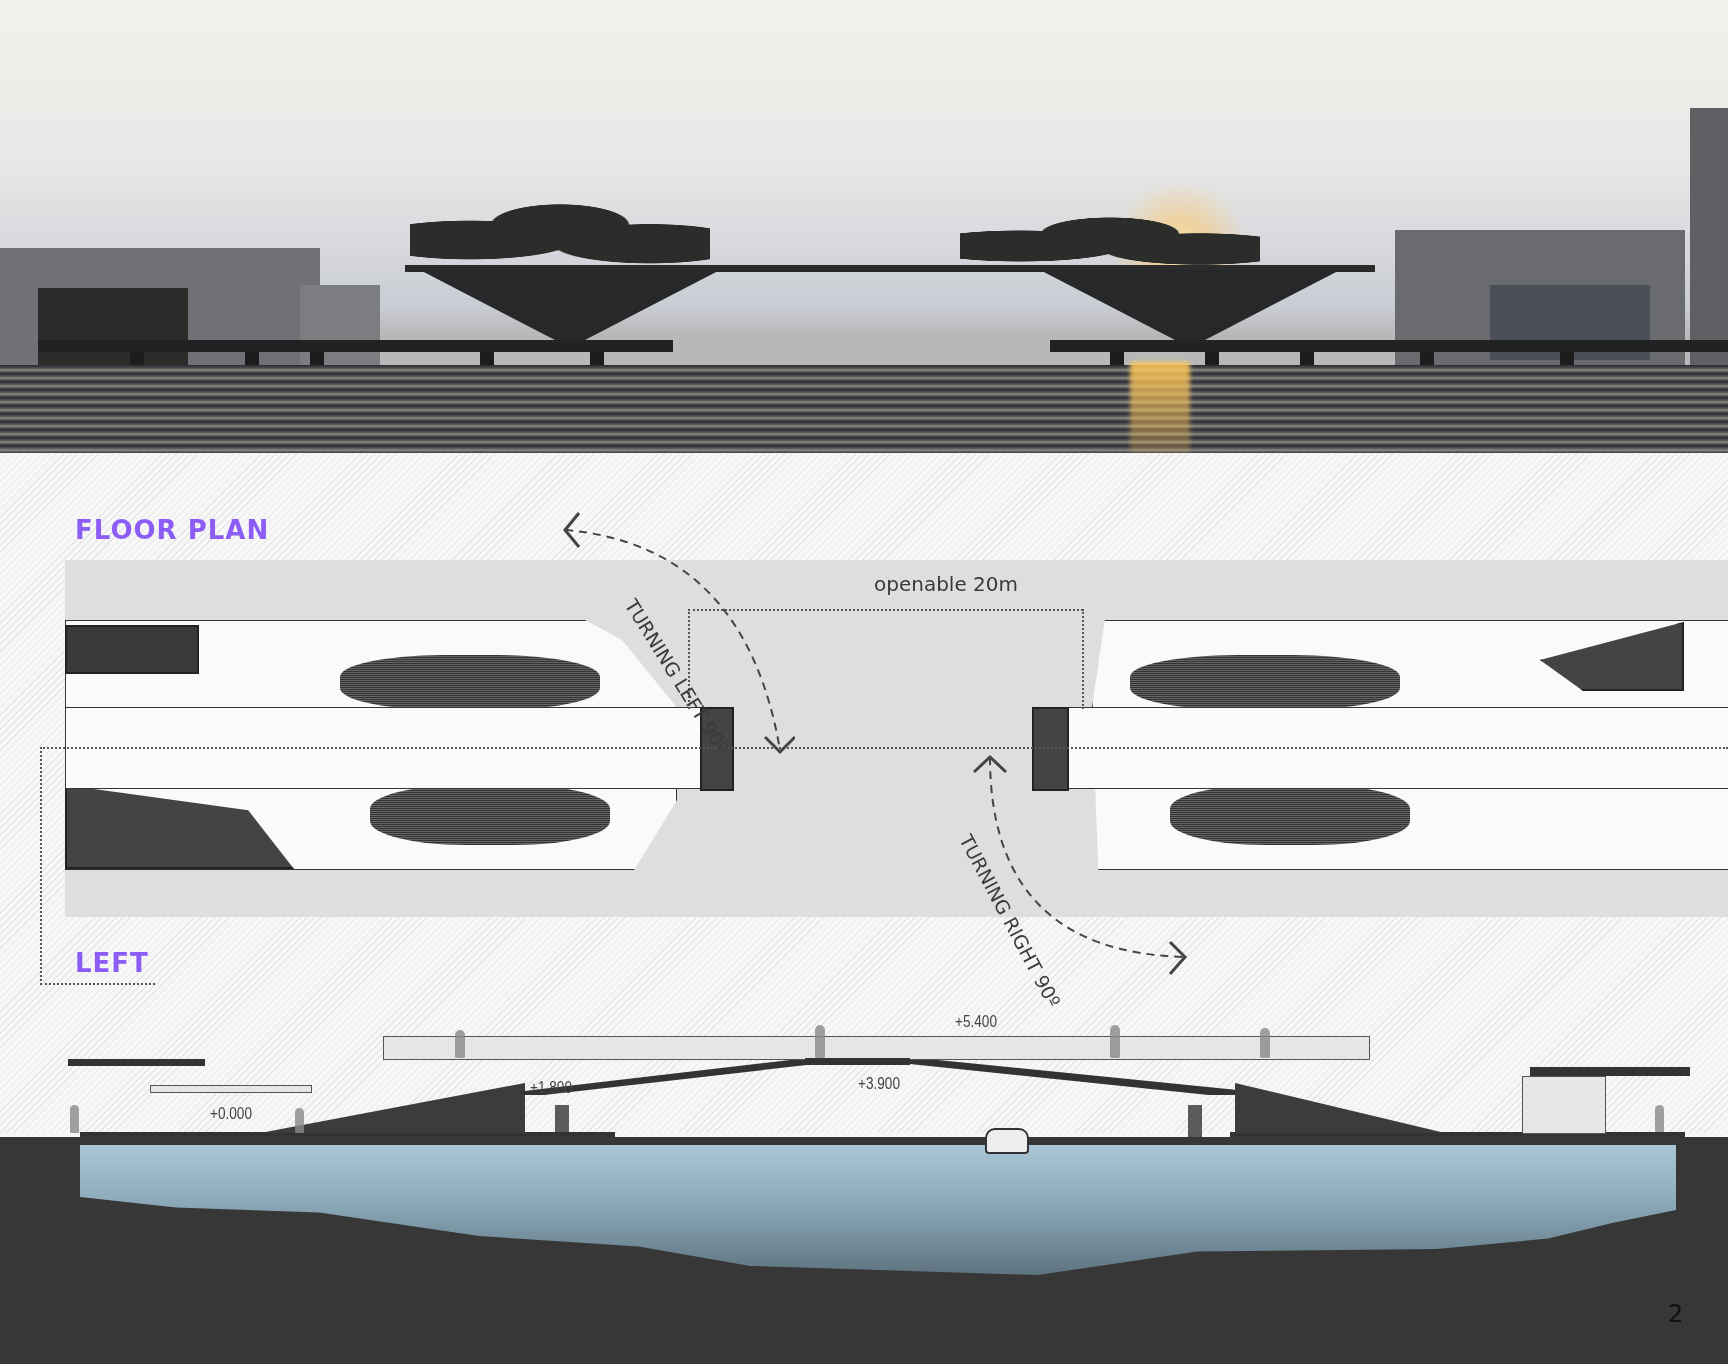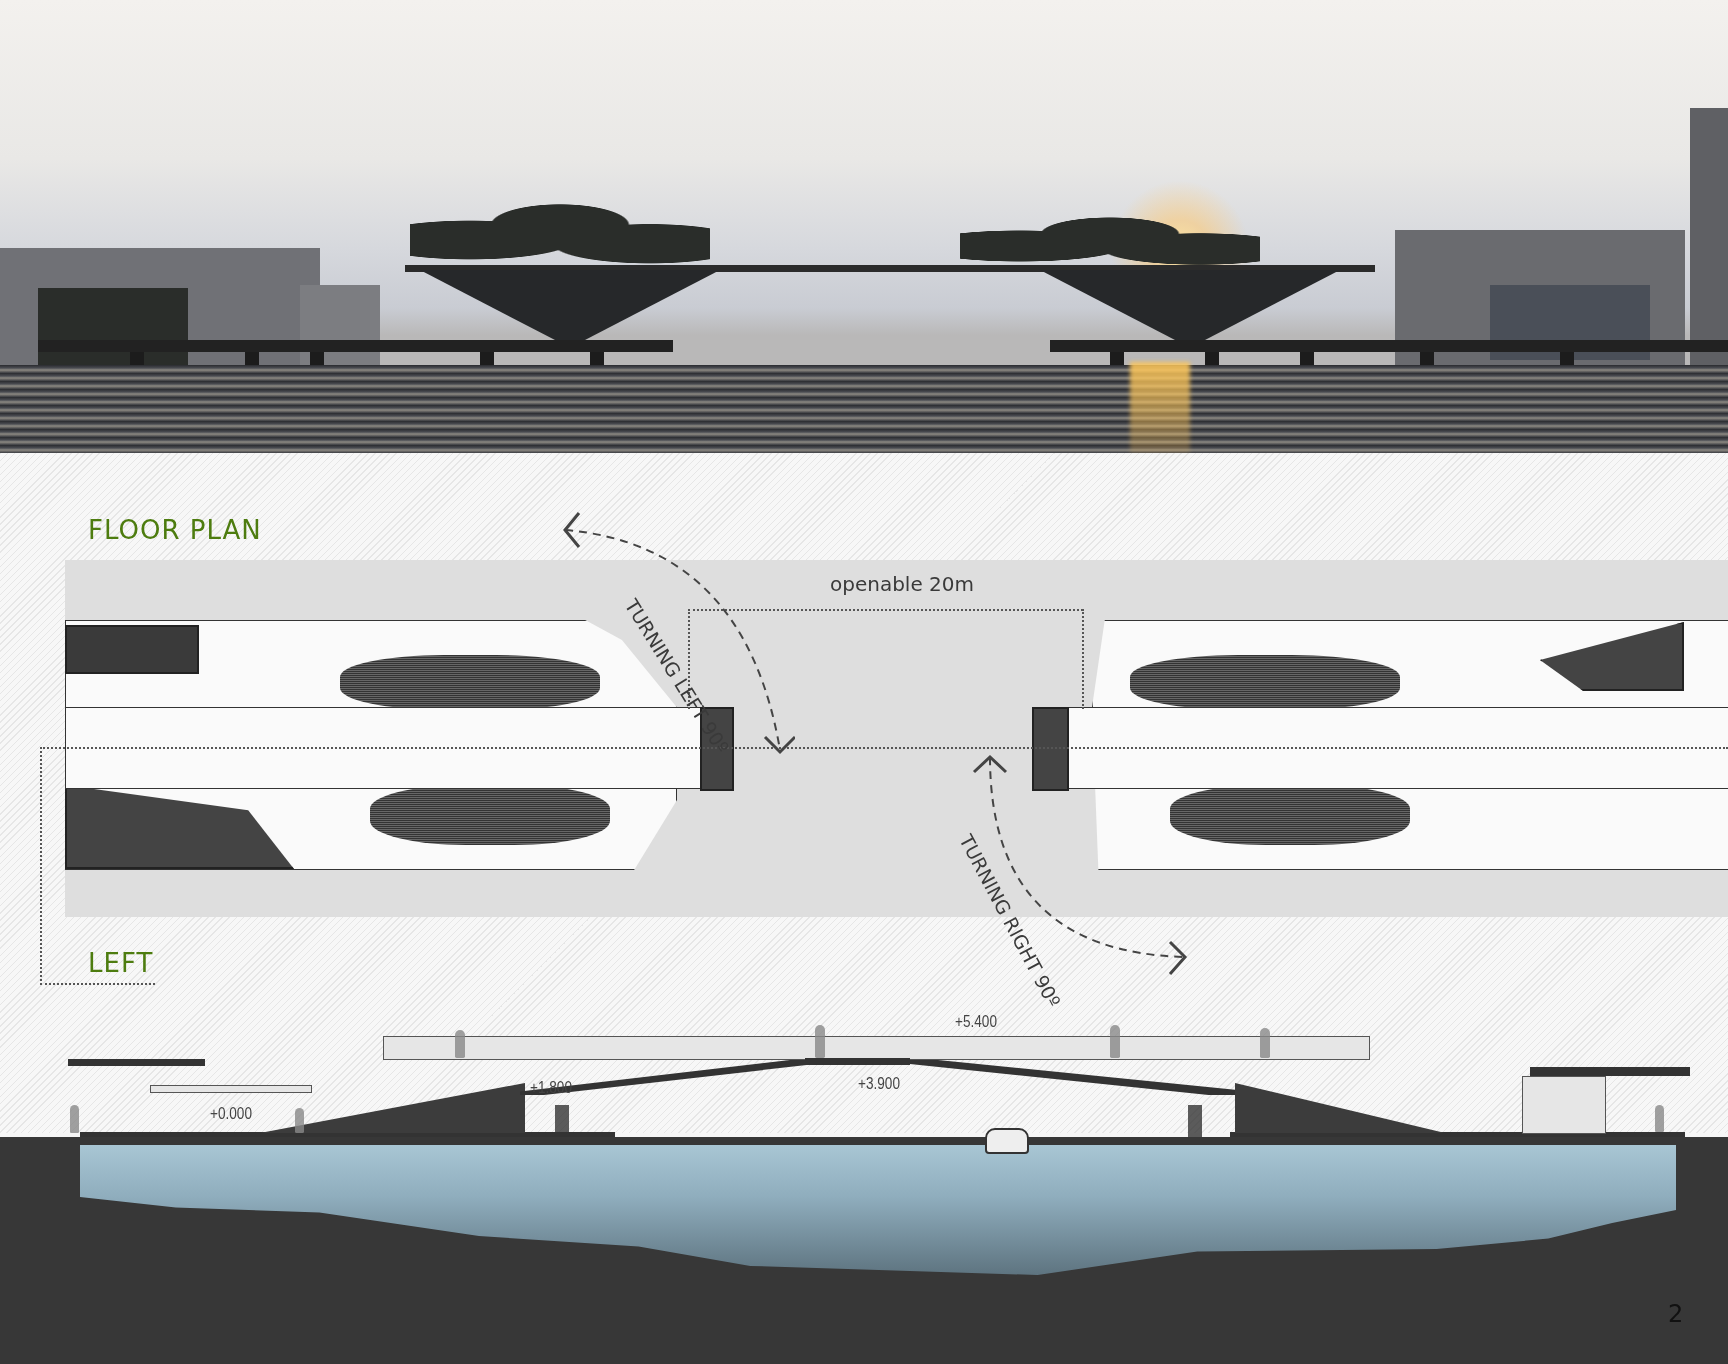--- a/index.html
+++ b/index.html
@@ -17,21 +17,21 @@
   .hero .glint{position:absolute;left:1130px;top:362px;width:60px;height:91px;
     background:linear-gradient(180deg,rgba(255,200,90,.9),rgba(255,190,80,.2));filter:blur(2px);}
   .bldg{position:absolute;background:#6f7074;}
   .pier{position:absolute;background:#222;}
   .deck{position:absolute;background:#2b2b2b;}
   .pillar{position:absolute;background:#1c1c1c;width:14px;}
   .trees{position:absolute;background:
     radial-gradient(ellipse at 20% 60%,#2a2d2a 0 30%,transparent 31%),
     radial-gradient(ellipse at 50% 40%,#2a2d2a 0 32%,transparent 33%),
     radial-gradient(ellipse at 80% 65%,#2a2d2a 0 28%,transparent 29%);}
-  .title-label{position:absolute;font-size:26px;letter-spacing:1px;color:#4d7c0f;font-weight:400;margin-left:13px;}
+  .title-label{position:absolute;font-size:26px;letter-spacing:1px;color:#8b5cf6;font-weight:700;}
   .anno{position:absolute;color:#3a3a3a;font-size:20px;}
   .plan-band{position:absolute;left:65px;top:560px;width:1663px;height:357px;background:#dedede;}
   .plan-white{position:absolute;background:#fafafa;border:1.5px solid #333;}
   .dark{position:absolute;background:#444;border:2px solid #222;}
   .tex{position:absolute;background:#555;
     background-image:repeating-linear-gradient(0deg,#333 0 1px,#666 1px 2px);border-radius:40%;}
   .dot-line{position:absolute;border-top:2px dotted #555;}
   .dot-vline{position:absolute;border-left:2px dotted #555;}
   .elev{position:absolute;font-family:"Liberation Sans Narrow","Liberation Sans",sans-serif;font-size:17px;color:#444;transform:scaleX(.8);transform-origin:left;}
   .ground{position:absolute;left:0;top:1137px;width:1728px;height:227px;background:#373737;}
@@ -100,21 +100,21 @@
 <div class="plan-white" style="left:1065px;top:707px;width:663px;height:80px;"></div>
 <div class="dark" style="left:1032px;top:707px;width:33px;height:80px;"></div>
 
 <div class="dot-line" style="left:40px;top:747px;width:1688px;"></div>
 <div class="dot-vline" style="left:40px;top:747px;height:238px;"></div>
 <div class="dot-line" style="left:40px;top:983px;width:115px;"></div>
 
 <div class="dot-line" style="left:688px;top:609px;width:395px;"></div>
 <div class="dot-vline" style="left:688px;top:609px;height:100px;"></div>
 <div class="dot-vline" style="left:1082px;top:609px;height:100px;"></div>
-<div class="anno" style="left:830px;top:572px;">openable 20m</div>
+<div class="anno" style="left:874px;top:572px;">openable 20m</div>
 
 <svg style="position:absolute;left:555px;top:505px;" width="240" height="250">
   <path d="M10 25 Q190 40 225 245" fill="none" stroke="#444" stroke-width="2" stroke-dasharray="8 6"></path>
   <path d="M24 8 L10 25 L24 42" fill="none" stroke="#444" stroke-width="3"></path>
   <path d="M210 232 L225 247 L240 232" fill="none" stroke="#444" stroke-width="3"></path>
 </svg>
 <div class="anno" style="left:630px;top:590px;transform:rotate(58deg);transform-origin:left;font-size:19px;">TURNING LEFT 90º</div>
 
 <svg style="position:absolute;left:960px;top:752px;" width="230" height="230">
   <path d="M30 5 Q30 200 225 205" fill="none" stroke="#444" stroke-width="2" stroke-dasharray="8 6"></path>

